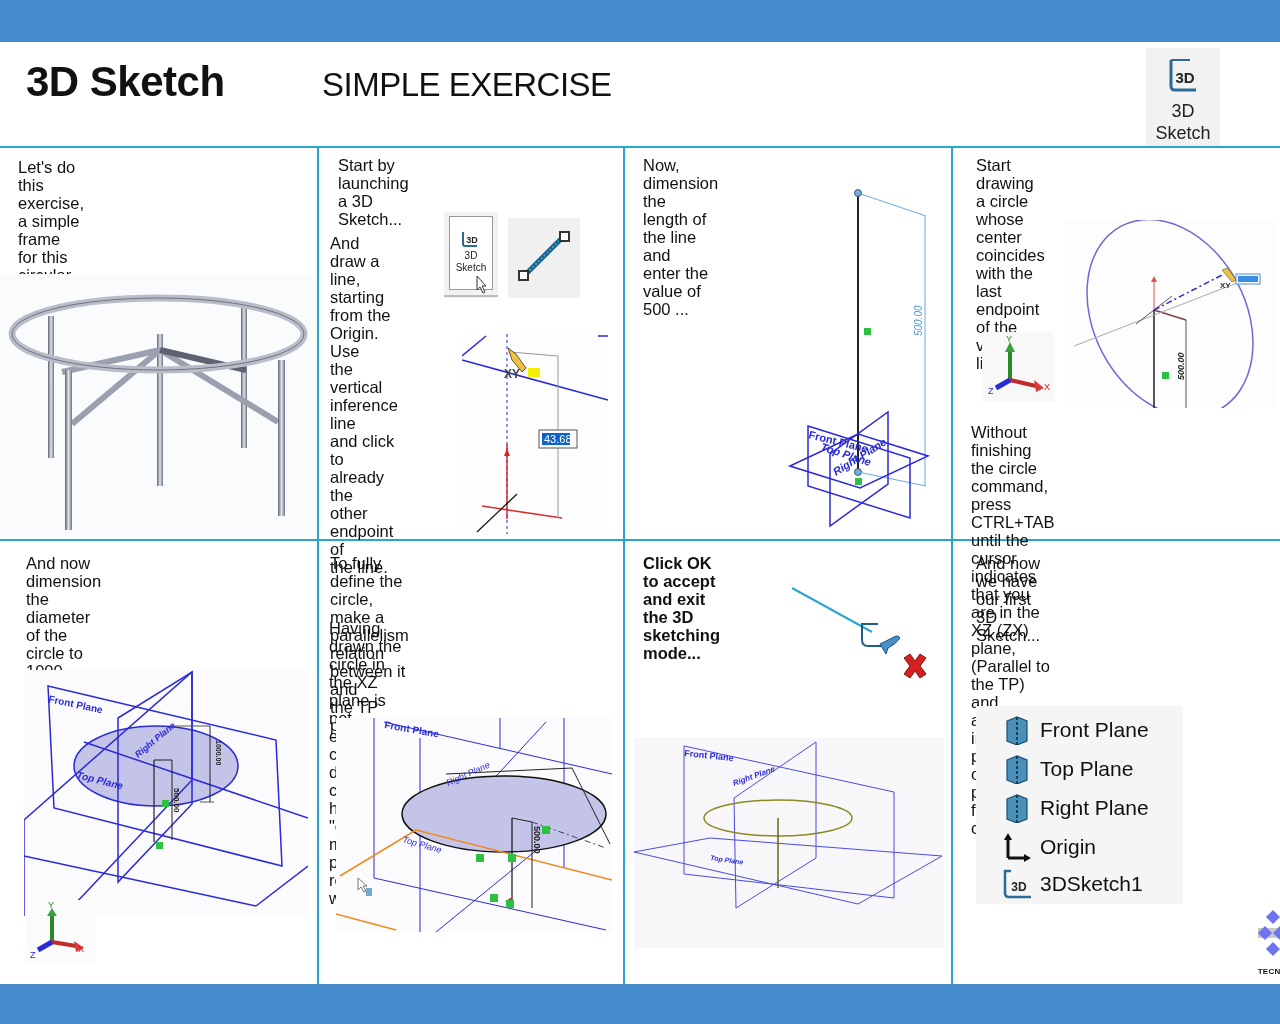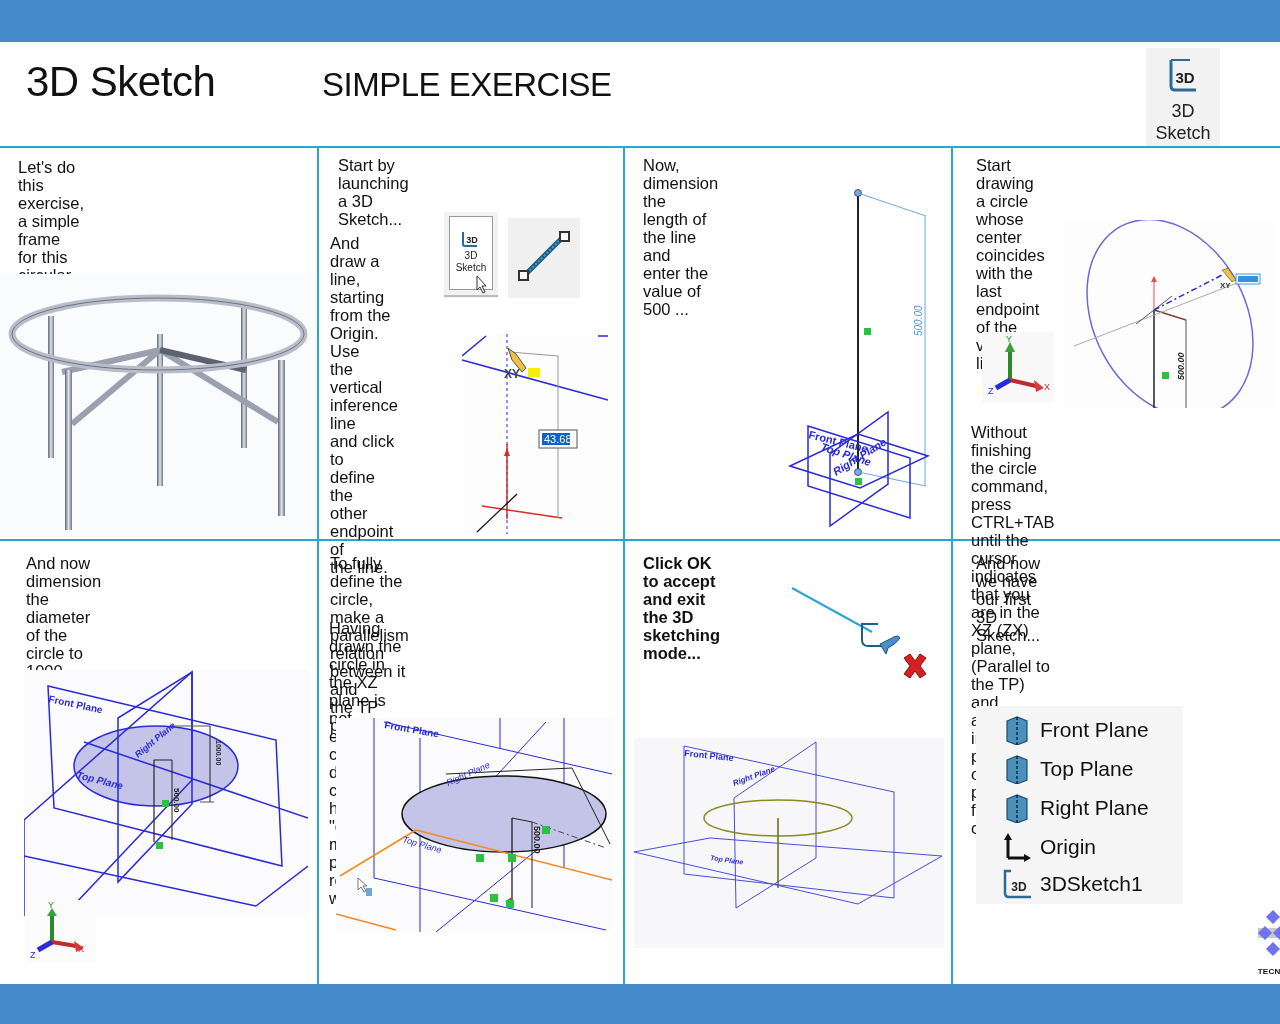--- a/index.html
+++ b/index.html
@@ -4,21 +4,21 @@
 <style>
   * { box-sizing: border-box; margin: 0; padding: 0; }
   html, body { width: 1280px; height: 1024px; overflow: hidden; background: #ffffff; }
   body { font-family: "Liberation Sans", "DejaVu Sans", sans-serif; color: #111; position: relative; }
 
   .bar { position: absolute; left: 0; width: 1280px; background: #458bcb; }
   .bar.top { top: 0; height: 42px; }
   .bar.bottom { top: 984px; height: 40px; }
 
   .header { position: absolute; top: 42px; left: 0; width: 1280px; height: 106px; }
-  .title-main { position: absolute; left: 26px; top: 16px; font-size: 42px; font-weight: normal; letter-spacing: -0.5px; }
+  .title-main { position: absolute; left: 26px; top: 16px; font-size: 42px; font-weight: bold; letter-spacing: -0.5px; }
   .title-sub { position: absolute; left: 322px; top: 24px; font-size: 33px; font-weight: normal; letter-spacing: -0.5px; }
   .header-icon { position: absolute; left: 1146px; top: 6px; width: 74px; height: 98px; background: #f2f2f2; text-align: center; }
   .header-icon .lbl { font-size: 18px; line-height: 22px; color: #222; }
 
   .hline { position: absolute; left: 0; width: 1280px; height: 2px; background: #2aa5d0; }
   .vline { position: absolute; width: 2px; background: #2aa5d0; }
 
   .cell { position: absolute; }
   .txt { position: absolute; font-size: 16.5px; line-height: 18px; color: #111; }
   .pic { position: absolute; overflow: hidden; }
@@ -97,21 +97,21 @@
 <div class="cell">
   <div class="txt" style="left:338px; top:156px;">Start by launching a 3D Sketch...</div>
   <div class="txt" style="left:330px; top:234px;">
     <div>And draw a</div>
     <div>line, starting</div>
     <div>from the</div>
     <div>Origin. Use</div>
     <div>the vertical</div>
     <div>inference line</div>
     <div>and click to</div>
-    <div>define the</div>
+    <div>already the</div>
     <div>other</div>
     <div>endpoint of</div>
     <div>the line.</div>
   </div>
 
   <div class="pic" style="left:444px; top:212px; width:54px; height:86px; background:#f2f2f2;">
     <div style="position:absolute; left:5px; top:4px; width:44px; height:74px; border:1px solid #999; background:#fff;"></div>
     <svg width="54" height="86" viewBox="0 0 54 86" style="position:absolute; left:0; top:0;">
       <path d="M19 20 L19 32 Q19 34 21 34 L33 34" stroke="#2c6b96" stroke-width="2" fill="none"></path>
       <text x="28" y="31" font-size="9" font-weight="bold" text-anchor="middle" fill="#222" font-family="Liberation Sans, sans-serif">3D</text>

